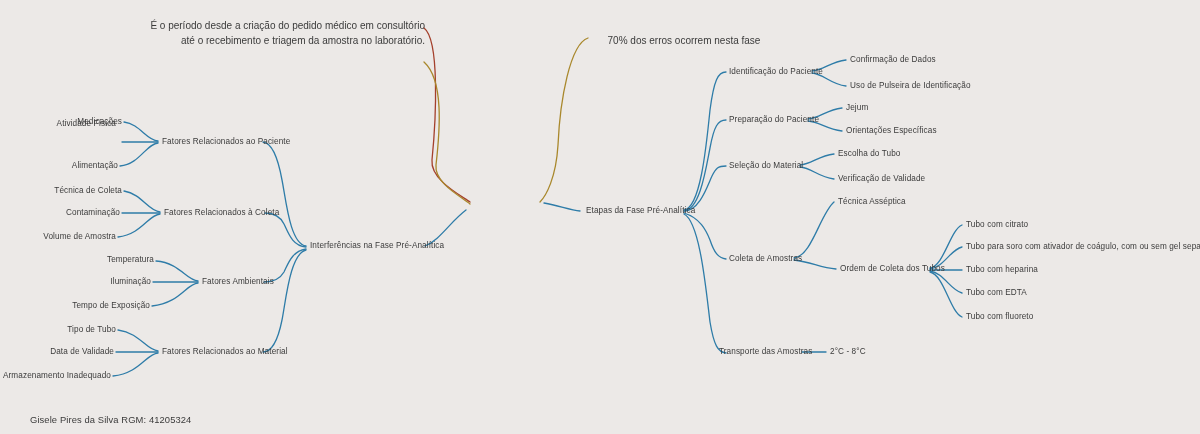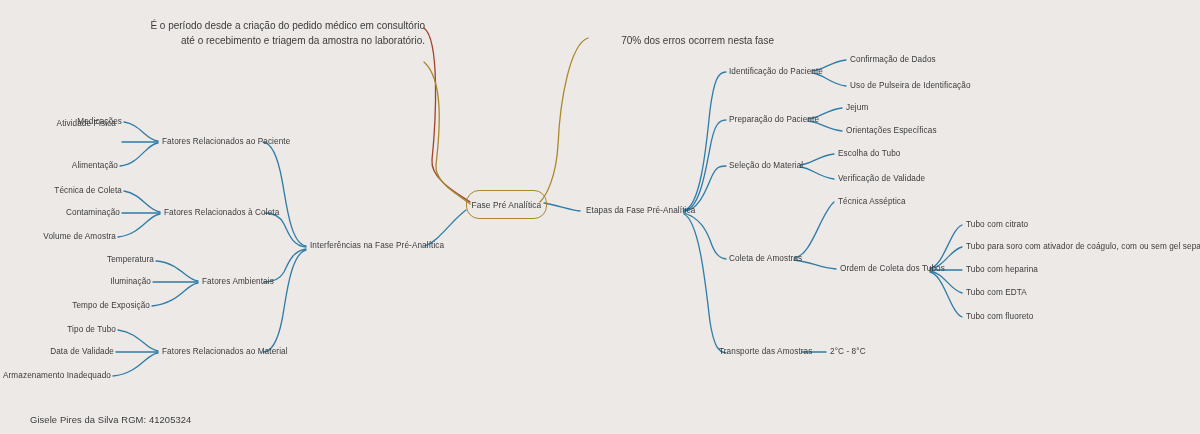--- a/index.html
+++ b/index.html
@@ -44,21 +44,21 @@
     justify-content: center;
     letter-spacing: .1px;
   }
   .desc {
     position: absolute;
     font-size: 10px;
     color: #3b3b3b;
     line-height: 1.5;
     text-align: right;
   }
-  .desc.left-align { text-align: right; }
+  .desc.left-align { text-align: center; }
   .footer {
     position: absolute;
     font-size: 9.4px;
     color: #3b3b3b;
     letter-spacing: .1px;
   }
 </style>
 </head>
 <body>
 
@@ -122,21 +122,20 @@
 
       <path stroke="#2e7ca8" stroke-width="1.3" d="M 802 352 L 826 352"></path>
     </g>
   </svg>
 
   <div class="desc" style="left:140px; top:18px; width:285px;">É o período desde a criação do pedido médico em consultório até o recebimento e triagem da amostra no laboratório.</div>
 
 
   <div class="desc left-align" style="left:594px; top:33px; width:180px;">70% dos erros ocorrem nesta fase</div>
 
-  <div class="center-node" style="left:466px; top:190px; width:79px; height:27px;">Fase Pré Analítica</div>
 
   <div class="node l" style="left:310px; top:242px;">Interferências na Fase Pré-Analítica</div>
 
   <div class="node l" style="left:162px; top:138px;">Fatores Relacionados ao Paciente</div>
   <div class="node r" style="left:0px; top:118px; width:122px;">Medicações</div>
   <div class="node r" style="left:0px; top:120px; width:116px;">Atividade Física</div>
   <div class="node r" style="left:0px; top:162px; width:118px;">Alimentação</div>
 
   <div class="node l" style="left:164px; top:209px;">Fatores Relacionados à Coleta</div>
   <div class="node r" style="left:0px; top:187px; width:122px;">Técnica de Coleta</div>

